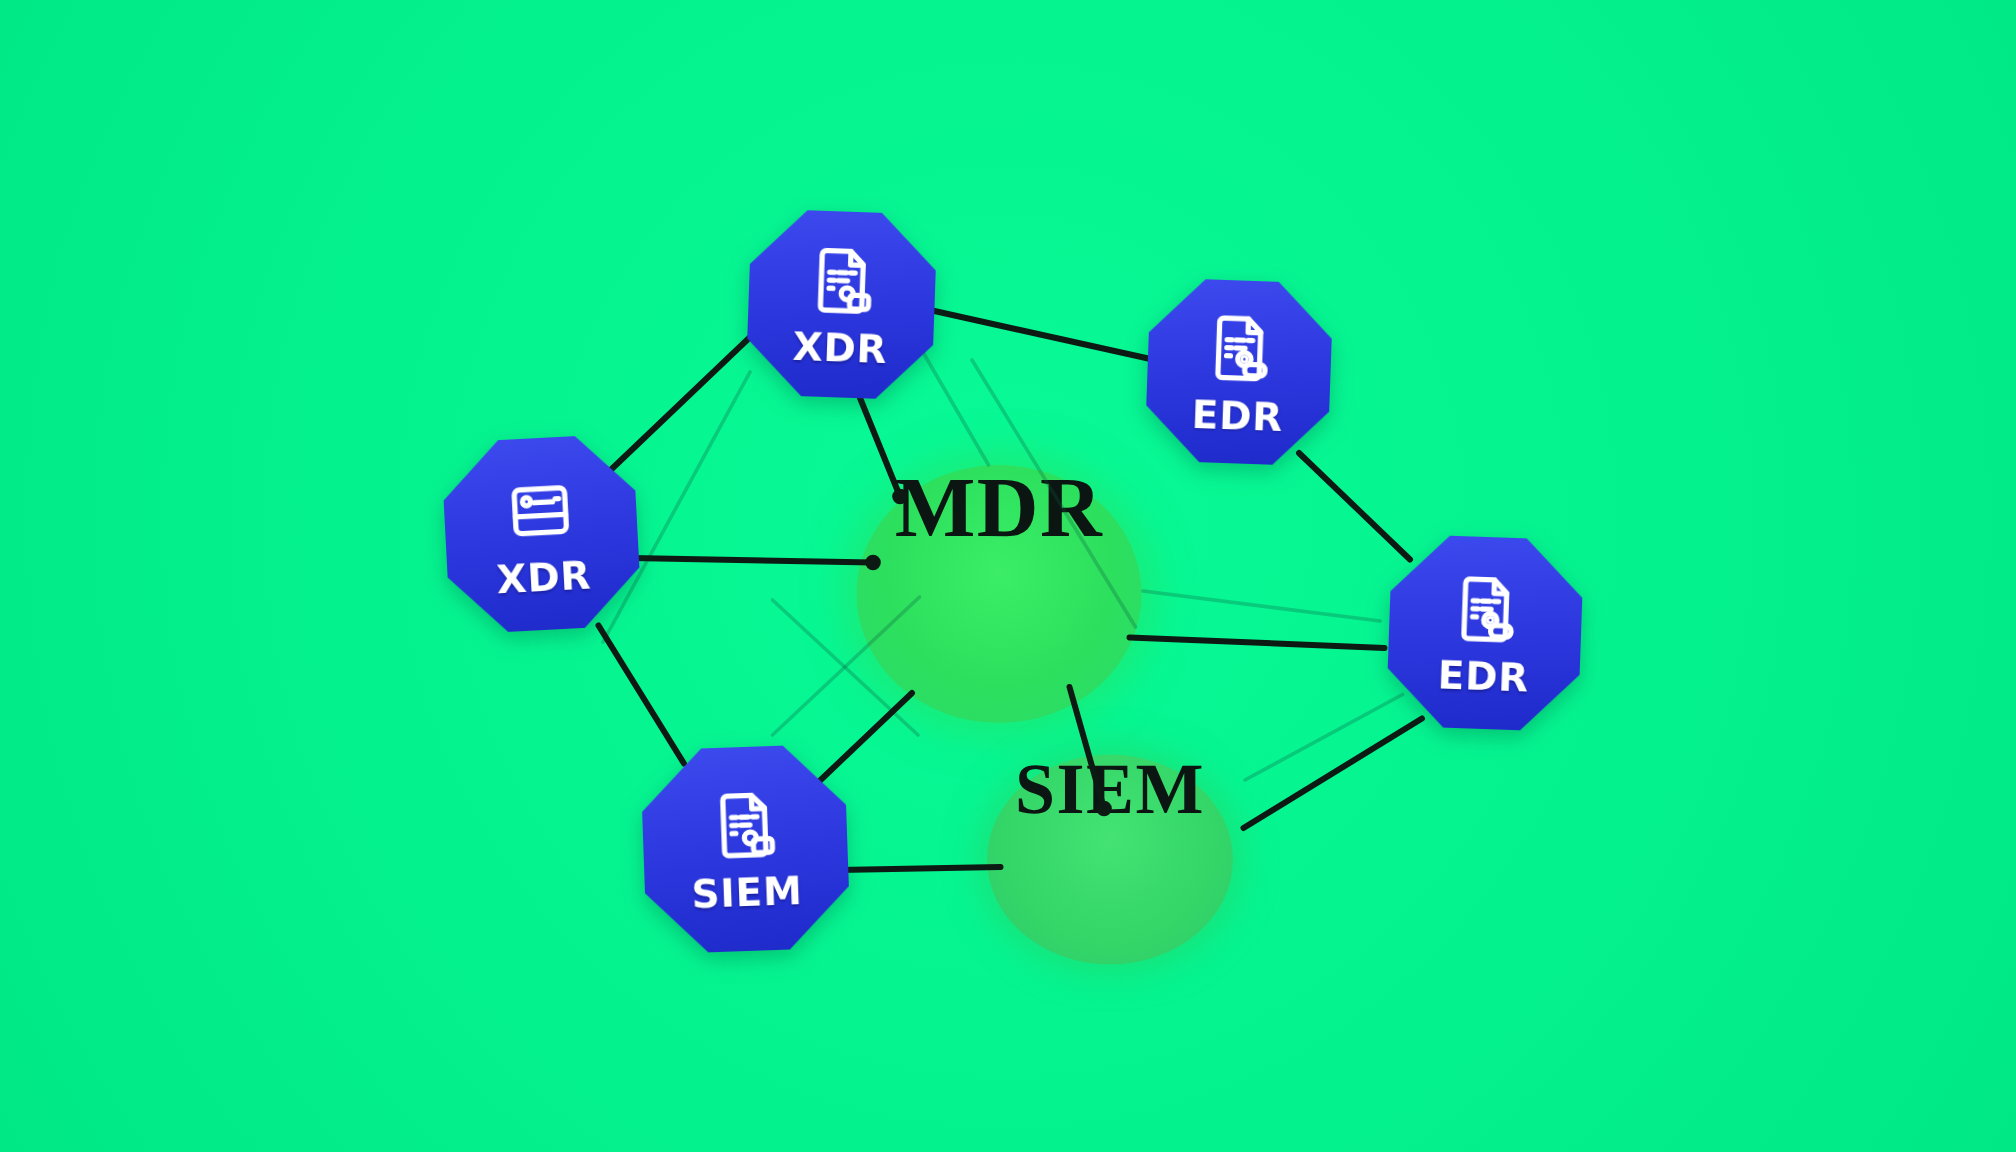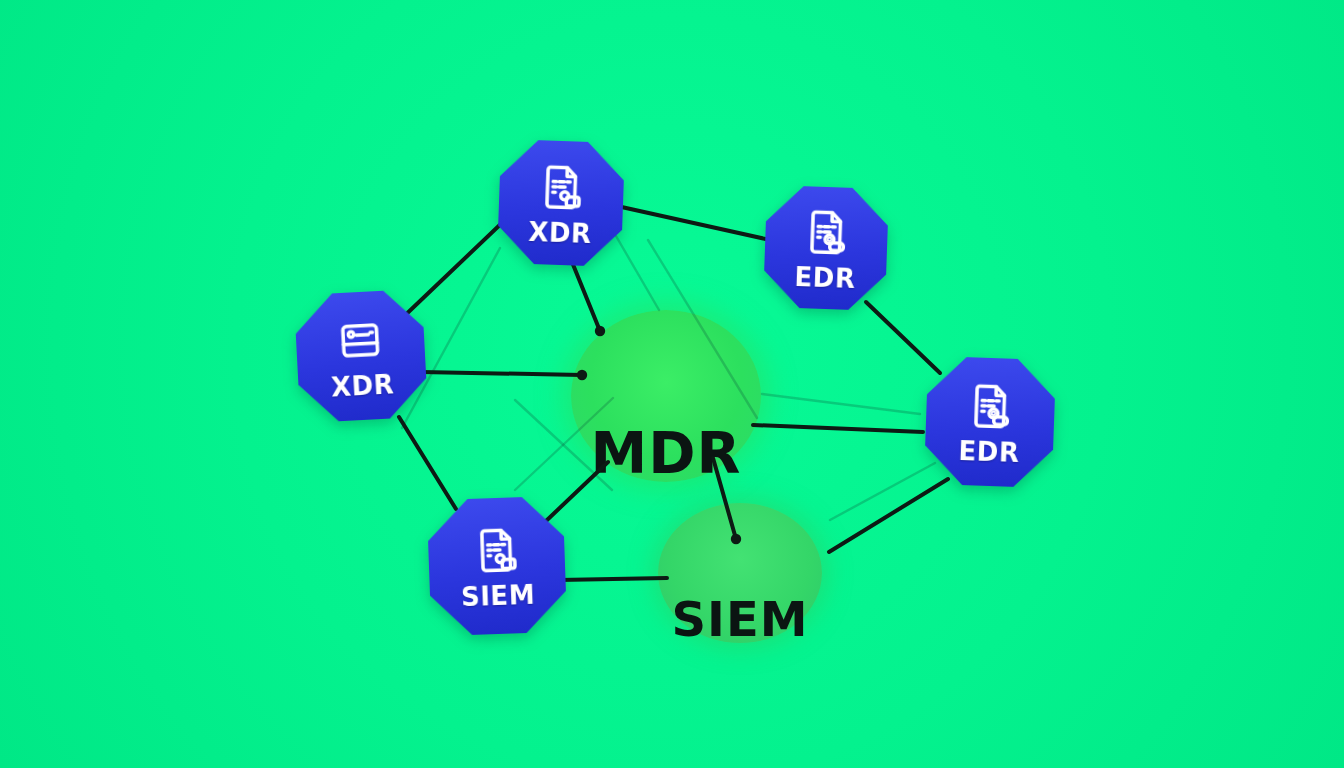--- a/index.html
+++ b/index.html
@@ -7,21 +7,21 @@
     position:relative;
     width:1344px;height:768px;
     overflow:hidden;
     background:radial-gradient(circle at 50% 45%, #08fa96 0%, #04f28e 55%, #00e886 100%);
     font-family:"DejaVu Sans","Liberation Sans",sans-serif;
   }
   #edge-layer{position:absolute;inset:0;z-index:2;pointer-events:none;}
   .bubble{
     position:absolute;z-index:1;
     border-radius:50%;
-    display:flex;align-items:flex-end;justify-content:center;
+    display:flex;align-items:flex-start;justify-content:center;font-family:Liberation Serif, serif;
   }
   .bubble.mdr-style{
     background:radial-gradient(circle at 50% 42%, #3bee66 0%, #2ce05e 55%, #2bd96a 100%);
     box-shadow:0 0 26px 8px rgba(44,224,96,0.55);
   }
   .bubble.deep-style{
     background:radial-gradient(circle at 50% 40%, #43e273 0%, #34d668 60%, #2bc96a 100%);
     box-shadow:0 0 22px 6px rgba(46,210,100,0.5);
   }
   .bubble .blabel{

